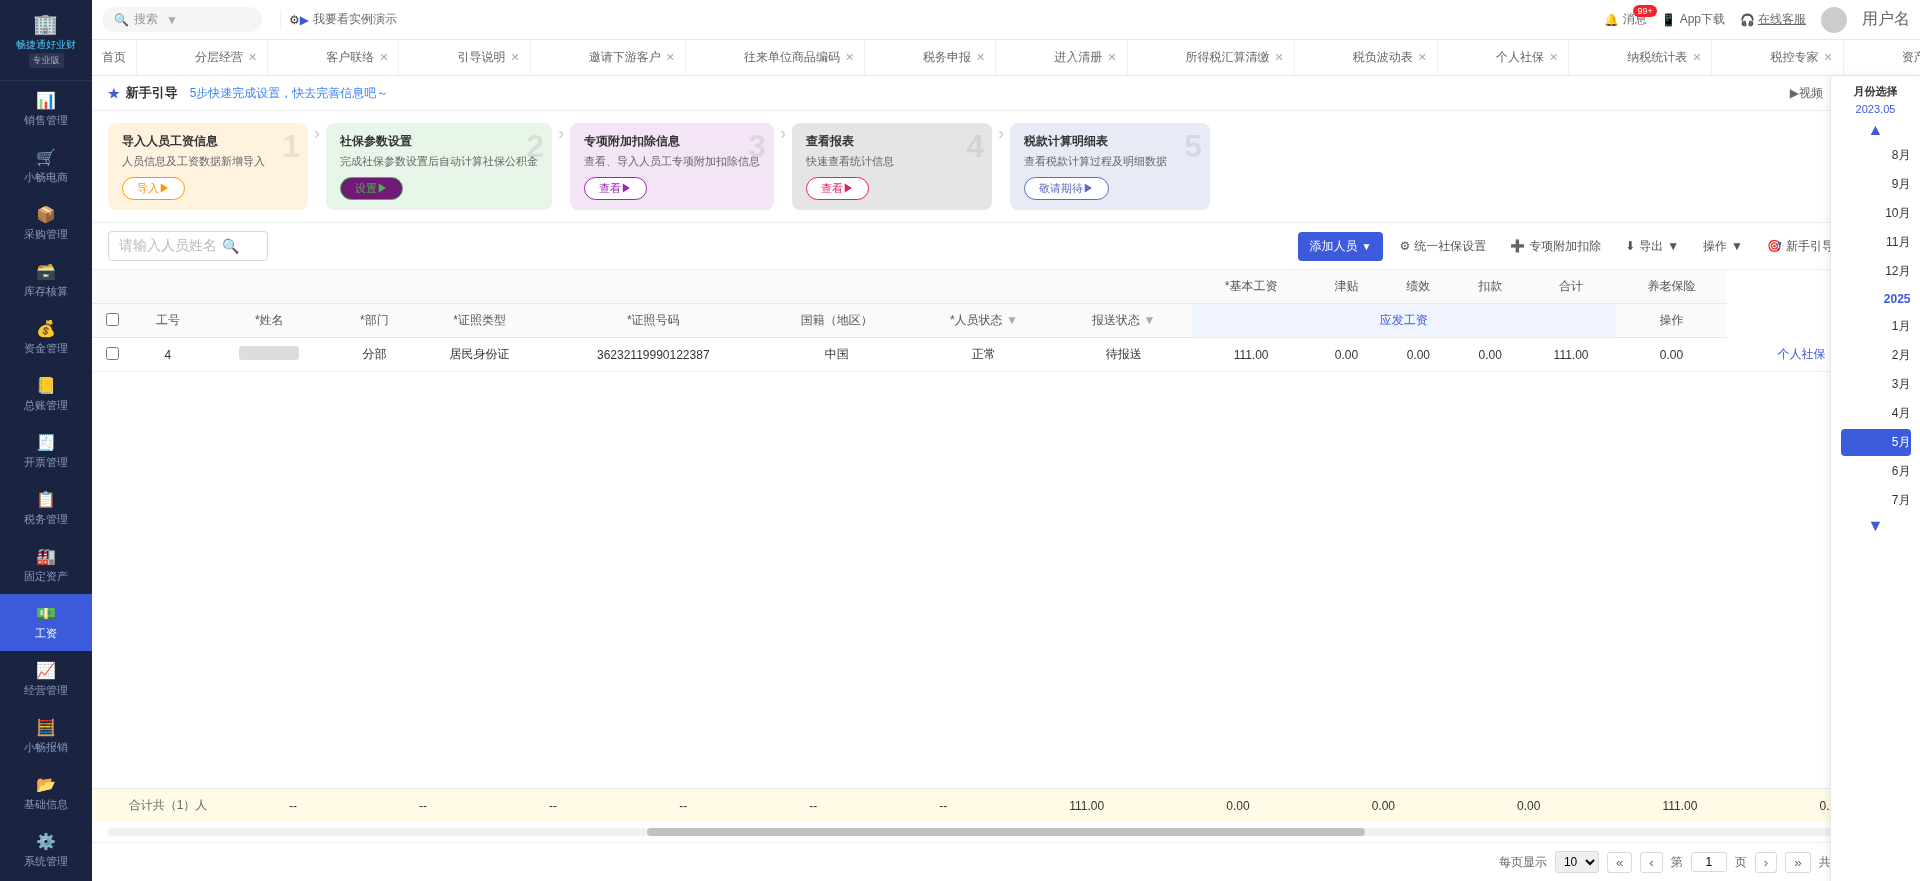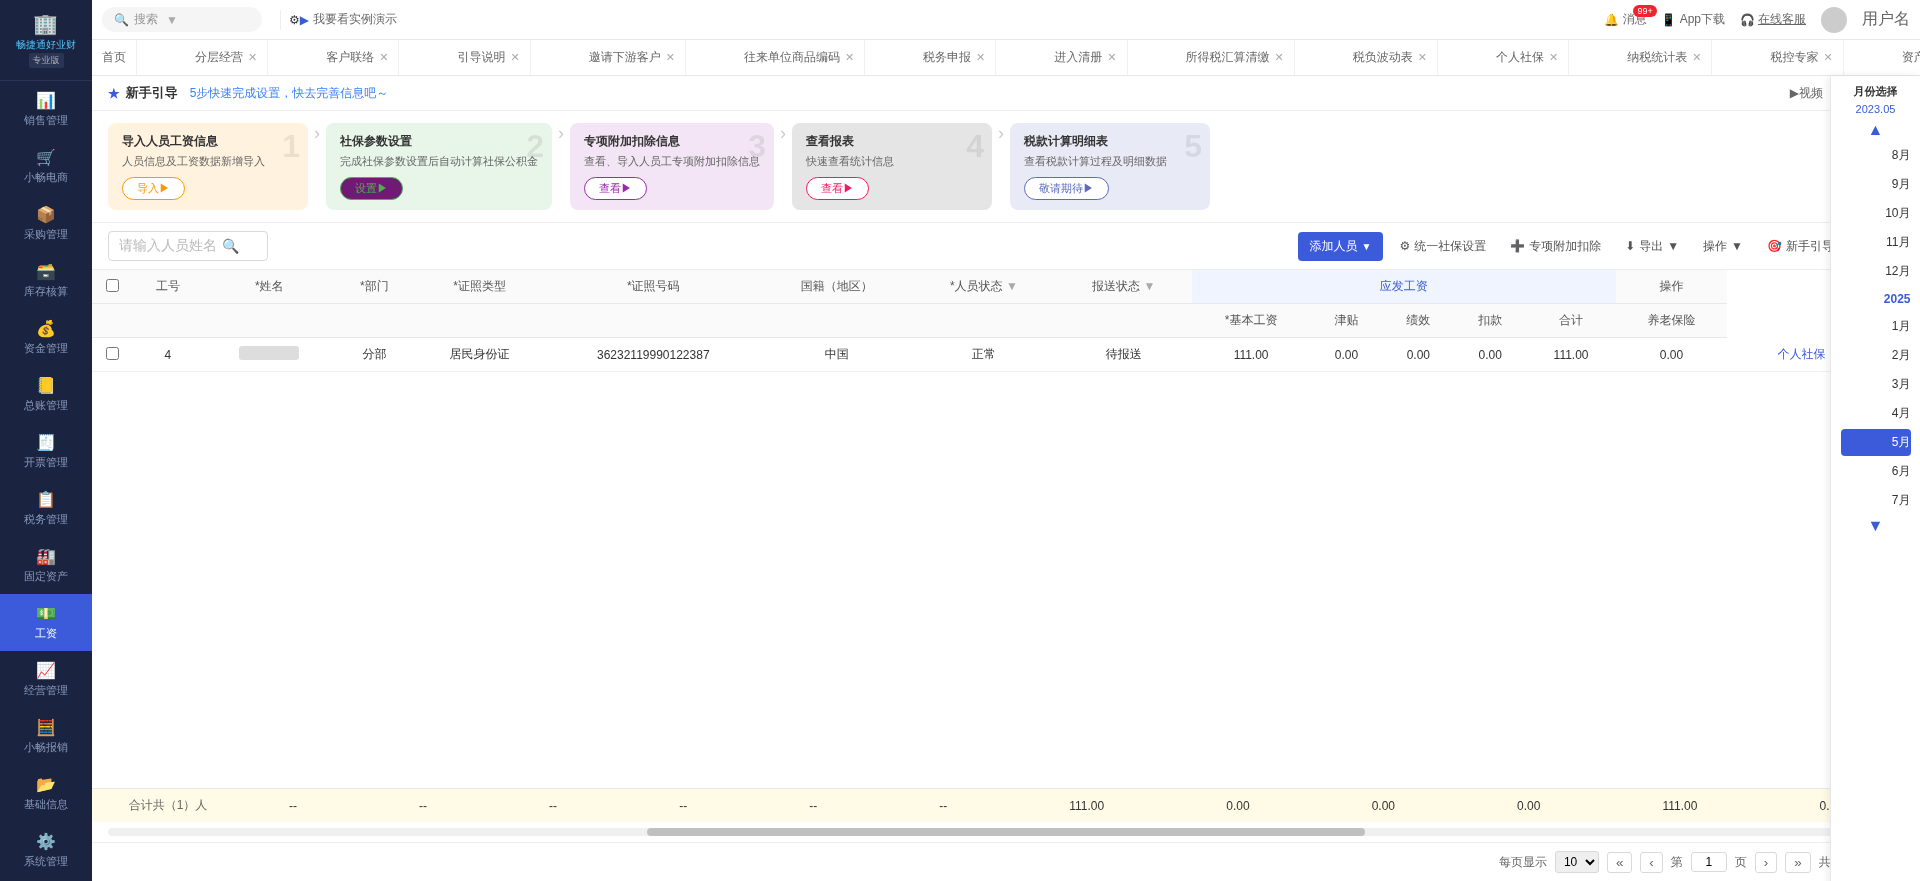--- a/index.html
+++ b/index.html
@@ -367,43 +367,43 @@
       <div class="toolbar-action">
         <span>↻</span>
         <span>刷新</span>
       </div>
     </div>
   </div>
 
   <div class="table-wrap">
     <table class="data-table">
       <thead>
+        <tr style="background:#fafafa;">
+          <th colspan="9"></th>
+          <th>*基本工资</th>
+          <th>津贴</th>
+          <th>绩效</th>
+          <th>扣款</th>
+          <th>合计</th>
+          <th>养老保险</th>
+        </tr>
         <tr>
           <th class="check-col">
             <input type="checkbox" style="">
           </th>
           <th>工号</th>
           <th>*姓名</th>
           <th>*部门</th>
           <th>*证照类型</th>
           <th>*证照号码</th>
           <th>国籍（地区）</th>
           <th>*人员状态 <span class="filter-icon">▼</span></th>
           <th>报送状态 <span class="filter-icon">▼</span></th>
           <th colspan="5" style="background:#f0f4ff;color:#3b5bdb;">应发工资</th>
           <th>操作</th>
-        </tr>
-        <tr style="background:#fafafa;">
-          <th colspan="9"></th>
-          <th>*基本工资</th>
-          <th>津贴</th>
-          <th>绩效</th>
-          <th>扣款</th>
-          <th>合计</th>
-          <th>养老保险</th>
         </tr>
       </thead>
       <tbody>
         <tr>
           <td>
             <input type="checkbox" style="">
           </td>
           <td>4</td>
           <td>
             <span class="blurred"></span>

